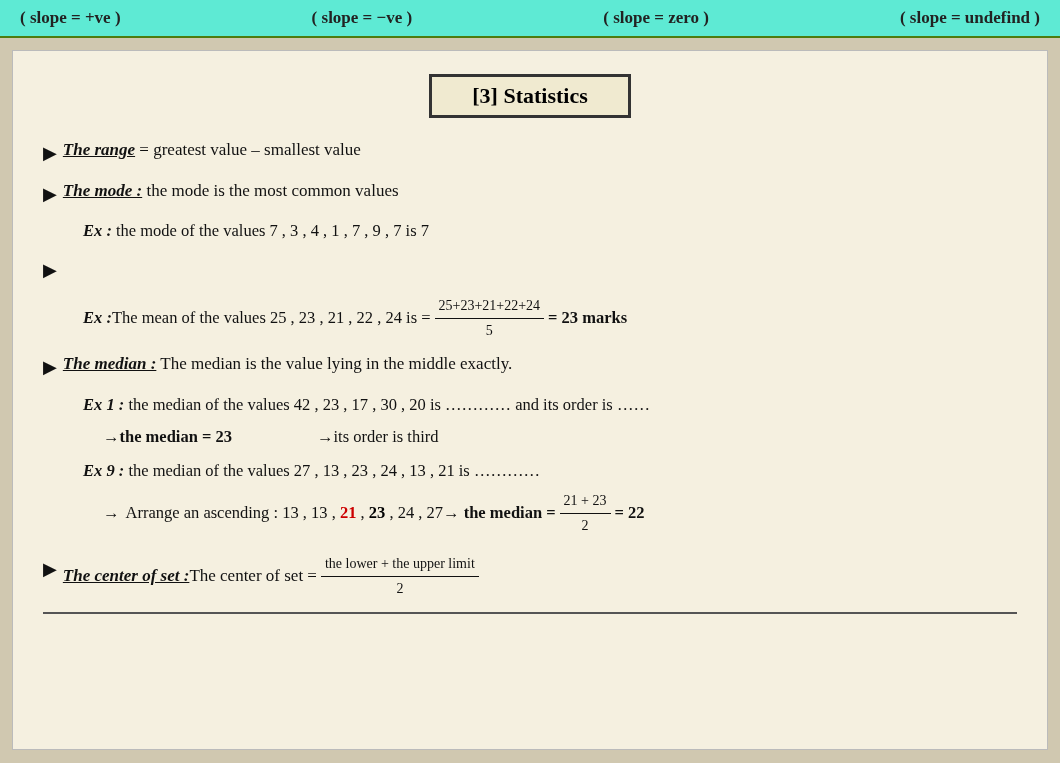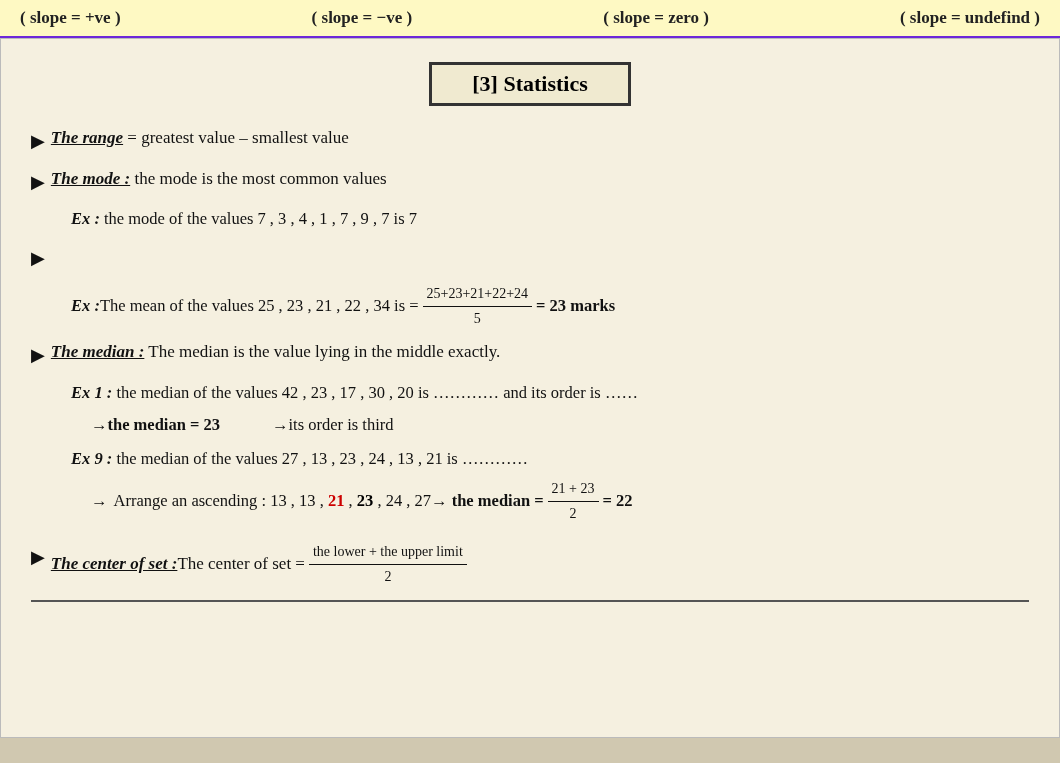--- a/index.html
+++ b/index.html
@@ -5,40 +5,40 @@
     * { margin: 0; padding: 0; box-sizing: border-box; }
     body {
       background: #d0c8b0;
       font-family: 'Times New Roman', Times, serif;
       width: 1060px;
       min-height: 763px;
       overflow: hidden;
     }
 
     .top-bar {
-      background: #fef9c3;
+      background: #5eead4;
       padding: 8px 20px;
       display: flex;
       align-items: center;
       justify-content: space-between;
-      border-bottom: 2px solid #6d28d9;
+      border-bottom: 2px solid #4d7c0f;
       font-size: 17px;
       font-weight: bold;
       color: #222;
       font-style: italic;
     }
 
     .top-bar span {
       font-style: normal;
       font-weight: bold;
     }
 
     .main-container {
       background: #f5f0e0;
-      margin: 0;
+      margin: 12px;
       padding: 15px 30px 12px 30px;
       min-height: 700px;
       border: 1px solid #bbb;
     }
 
     .section-title-box {
       text-align: center;
       margin: 8px auto 16px auto;
       display: inline-block;
       border: 3px solid #333;
@@ -157,39 +157,39 @@
     </div>
     <div class="example-line">
       <span class="bold italic">Ex : </span><span>the mode of the values 7 , 3 , 4 , 1 , 7 , 9 , 7 is 7</span>
     </div>
 
     <div class="item-row" style="margin-top:8px;">
       <span class="arrow-bullet">▶</span>
     </div>
     <div class="example-line" style="display:flex; align-items:center; flex-wrap:wrap;">
       <span class="bold italic">Ex : </span>
-      <span>The mean of the values 25 , 23 , 21 , 22 , 34 is = </span>
+      <span>The mean of the values 25 , 23 , 21 , 22 , 24 is = </span>
       <span class="mean-fraction">
         <span class="num">25+23+21+22+24</span>
         <span class="den">5</span>
       </span>
       <span class="bold"> = 23 marks</span>
     </div>
 
     <div class="item-row" style="margin-top:8px;">
       <span class="arrow-bullet">▶</span>
       <span>
         <span class="term-underline bold italic">The median :</span><span> The median is the value lying in the middle exactly.</span>
       </span>
     </div>
 
     <div class="example-line">
       <span class="bold italic">Ex 1 : </span><span>the median of the values 42 , 23 , 17 , 30 , 20 is ………… and its order is ……</span>
     </div>
-    <div class="sub-example" style="display:flex; align-items:flex-start; gap: 52px;">
+    <div class="sub-example" style="display:flex; align-items:flex-start; gap: 85px;">
       <span>
         <span class="bold">→</span><span class="bold">the median = 23</span>
       </span>
       <span>
         <span class="bold">→</span><span>its order is third</span>
       </span>
     </div>
 
     <div class="example-line" style="margin-top:6px;">
       <span class="bold italic">Ex 9 : </span><span>the median of the values 27 , 13 , 23 , 24 , 13 , 21 is …………</span>

